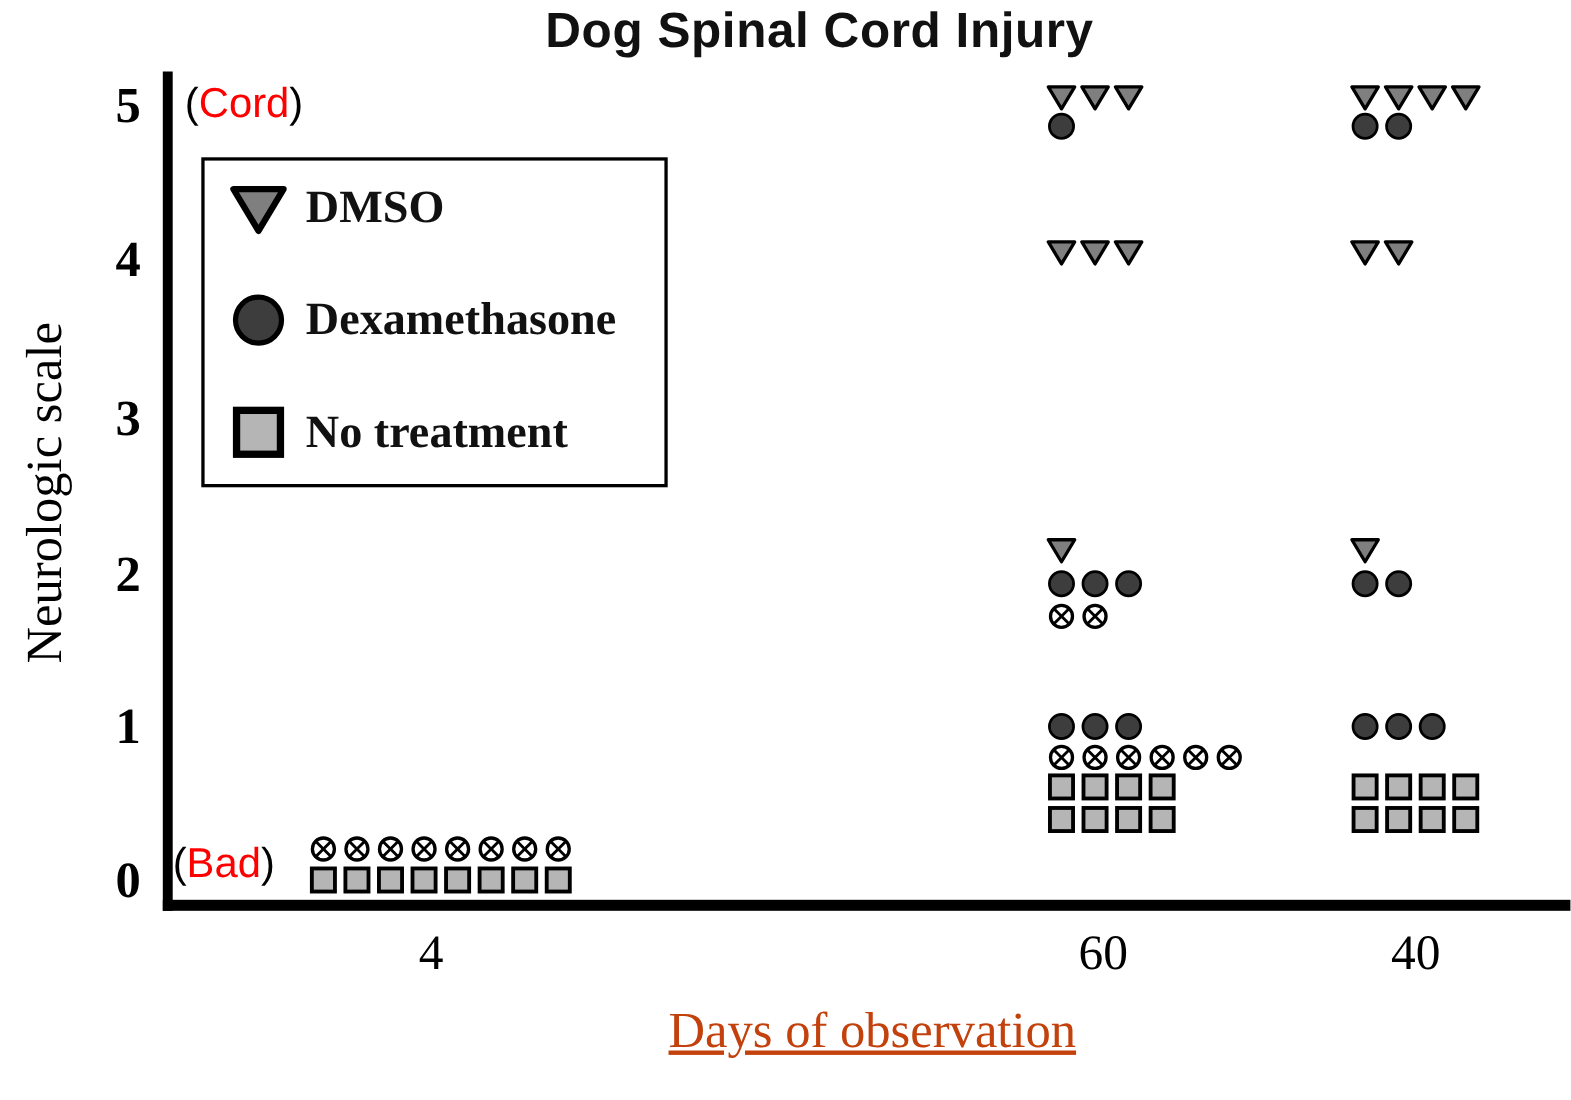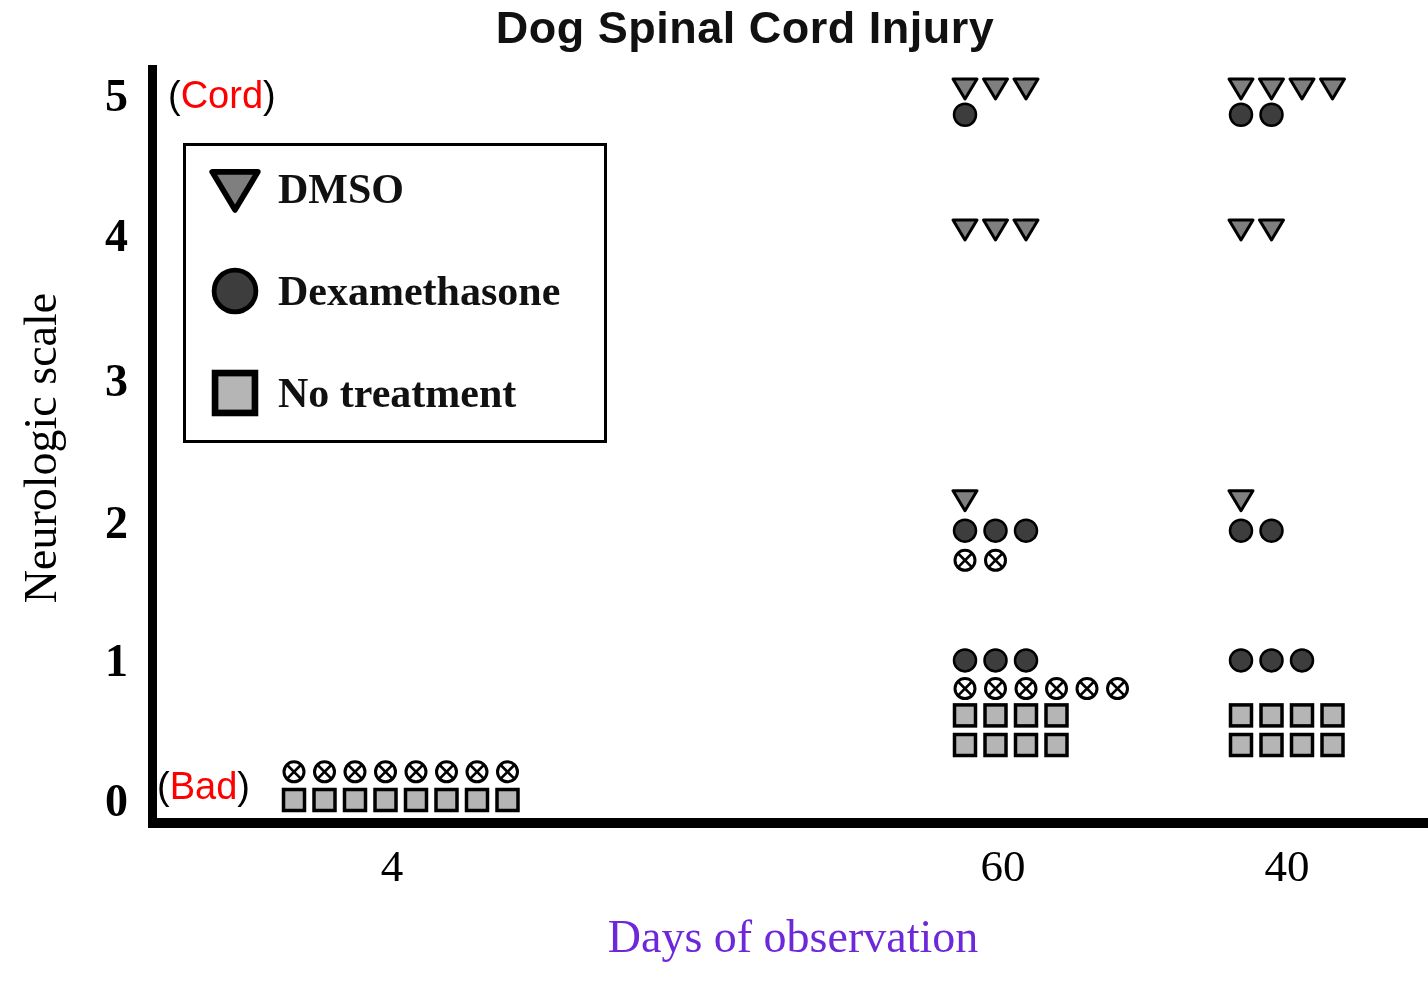--- a/index.html
+++ b/index.html
@@ -50,22 +50,23 @@
     font-size: 46px;
     color: #000;
     white-space: nowrap;
   }
   .axis-label-x {
     position: absolute;
     left: 793px;
     top: 910px;
     transform: translateX(-50%);
     font-size: 46px;
-    color: #6d28d9;
-    white-space: nowrap;
+    color: #c2410c;
+    white-space: nowrap;
+    text-decoration: underline;
   }
   .annotation {
     position: absolute;
     transform: translateY(-50%);
     font-family: "Liberation Sans", sans-serif;
     font-size: 38px;
     color: #000;
     white-space: nowrap;
   }
   .annotation .accent { color: var(--accent-red, #ff0000); }

